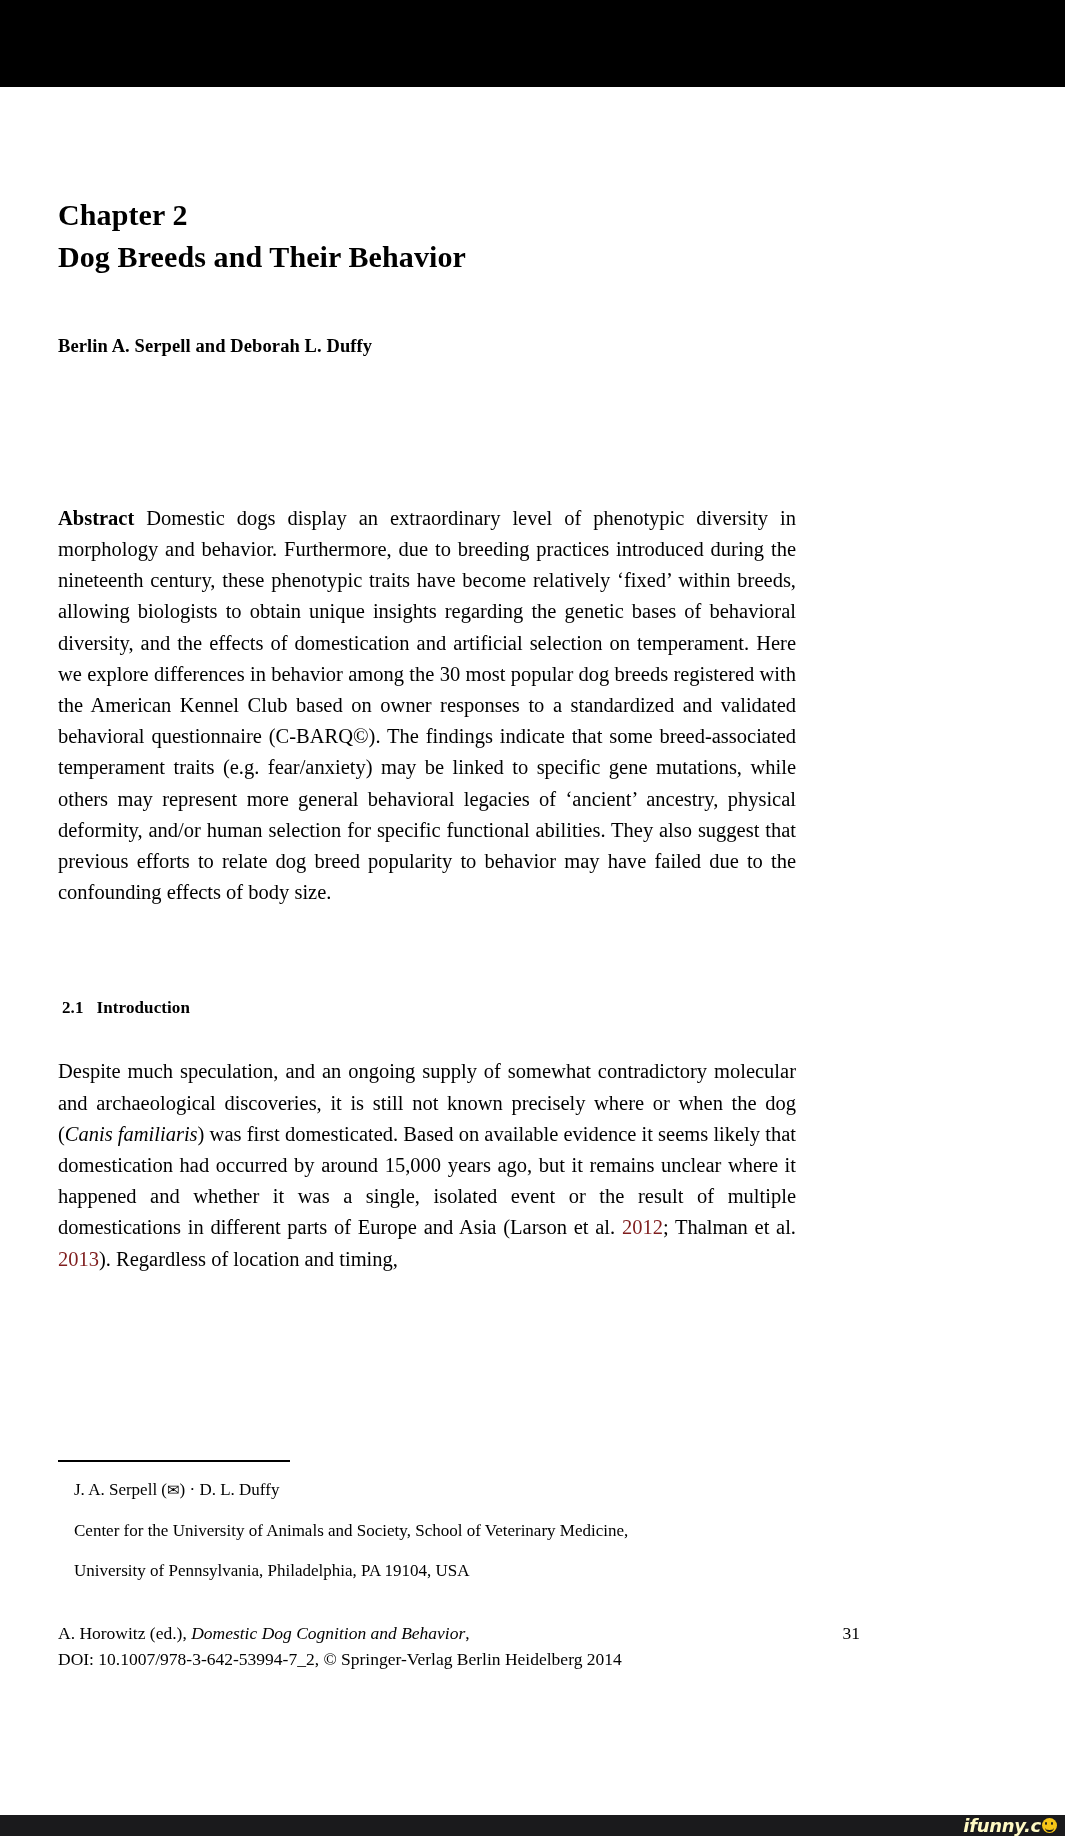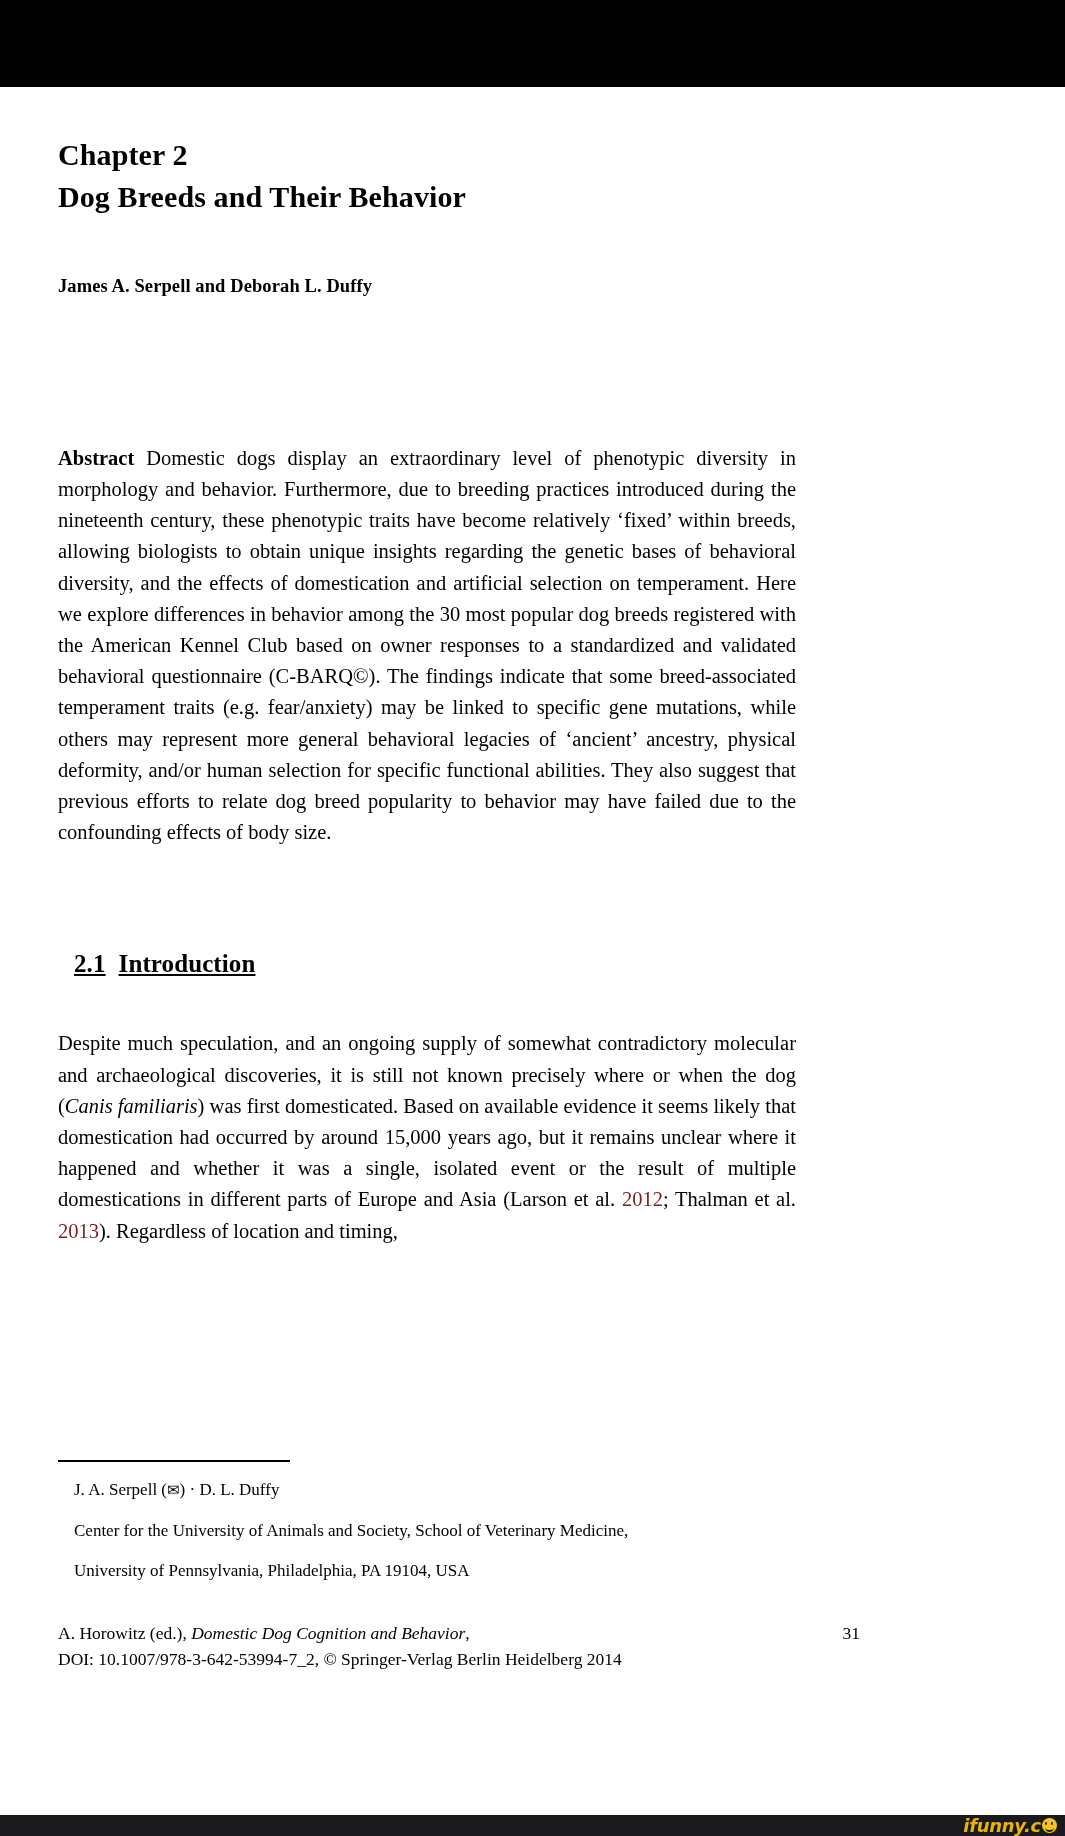--- a/index.html
+++ b/index.html
@@ -47,21 +47,21 @@
     position: absolute;
     left: 58px;
     top: 0;
     width: 738px;
   }
   .chapter-num {
     font-size: 30px;
     font-weight: bold;
     line-height: 1.18;
     margin: 0;
-    padding-top: 50px;
+    padding-top: 110px;
     letter-spacing: 0.1px;
   }
   .chapter-title {
     font-size: 30px;
     font-weight: bold;
     line-height: 1.18;
     margin: 0;
     padding-top: 7px;
     letter-spacing: 0.1px;
   }
@@ -78,26 +78,25 @@
     text-align: justify;
     margin: 0;
     padding-top: 146px;
     -webkit-hyphens: none;
     hyphens: none;
   }
   .abstract .lead {
     font-weight: bold;
   }
   .section-head {
-    font-size: 25px;
-    font-weight: bold;
-    margin: 16px;
+    font-size: 17px;
+    font-weight: bold;
+    margin: 4px;
     padding-top: 86px;
     letter-spacing: 0.1px;
-    text-decoration: underline;
   }
   .section-head .num {
     margin-right: 13px;
   }
   .body-para {
     font-size: 20.5px;
     line-height: 31.2px;
     text-align: justify;
     margin: 0;
     padding-top: 34px;
@@ -155,21 +154,21 @@
     position: absolute;
     right: 8px;
     bottom: 0px;
     height: 21px;
     display: flex;
     align-items: center;
     font-family: "DejaVu Sans", sans-serif;
     font-weight: bold;
     font-style: italic;
     font-size: 18px;
-    color: #eab308;
+    color: #fef9c3;
     letter-spacing: -0.3px;
   }
   .smiley {
     display: inline-block;
     width: 15px;
     height: 15px;
     border-radius: 50%;
     background: #f5c518;
     position: relative;
     margin-left: 1px;
@@ -205,21 +204,21 @@
   <div class="bar-top"></div>
 
   <div class="sheet">
 
     <div class="content">
 
       <h2 class="chapter-num">Chapter 2</h2>
 
       <h1 class="chapter-title">Dog Breeds and Their Behavior</h1>
 
-      <p class="authors">James A. Serpell and Deborah L. Duffy</p>
+      <p class="authors">Berlin A. Serpell and Deborah L. Duffy</p>
 
       <p class="abstract">
         <span class="lead">Abstract</span><span> Domestic dogs display an extraordinary level of phenotypic diversity in morphology and behavior. Furthermore, due to breeding practices introduced during the nineteenth century, these phenotypic traits have become relatively ‘fixed’ within breeds, allowing biologists to obtain unique insights regarding the genetic bases of behavioral diversity, and the effects of domestication and artificial selection on temperament. Here we explore differences in behavior among the 30 most popular dog breeds registered with the American Kennel Club based on owner responses to a standardized and validated behavioral questionnaire (C-BARQ©). The findings indicate that some breed-associated temperament traits (e.g. fear/anxiety) may be linked to specific gene mutations, while others may represent more general behavioral legacies of ‘ancient’ ancestry, physical deformity, and/or human selection for specific functional abilities. They also suggest that previous efforts to relate dog breed popularity to behavior may have failed due to the confounding effects of body size.</span>
       </p>
 
       <h2 class="section-head">
         <span class="num">2.1</span><span>Introduction</span>
       </h2>
 
       <p class="body-para">

